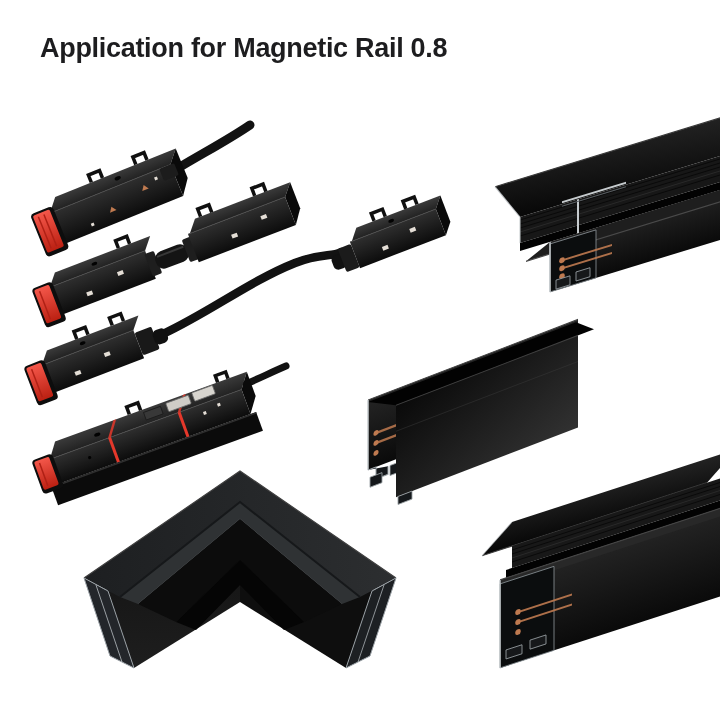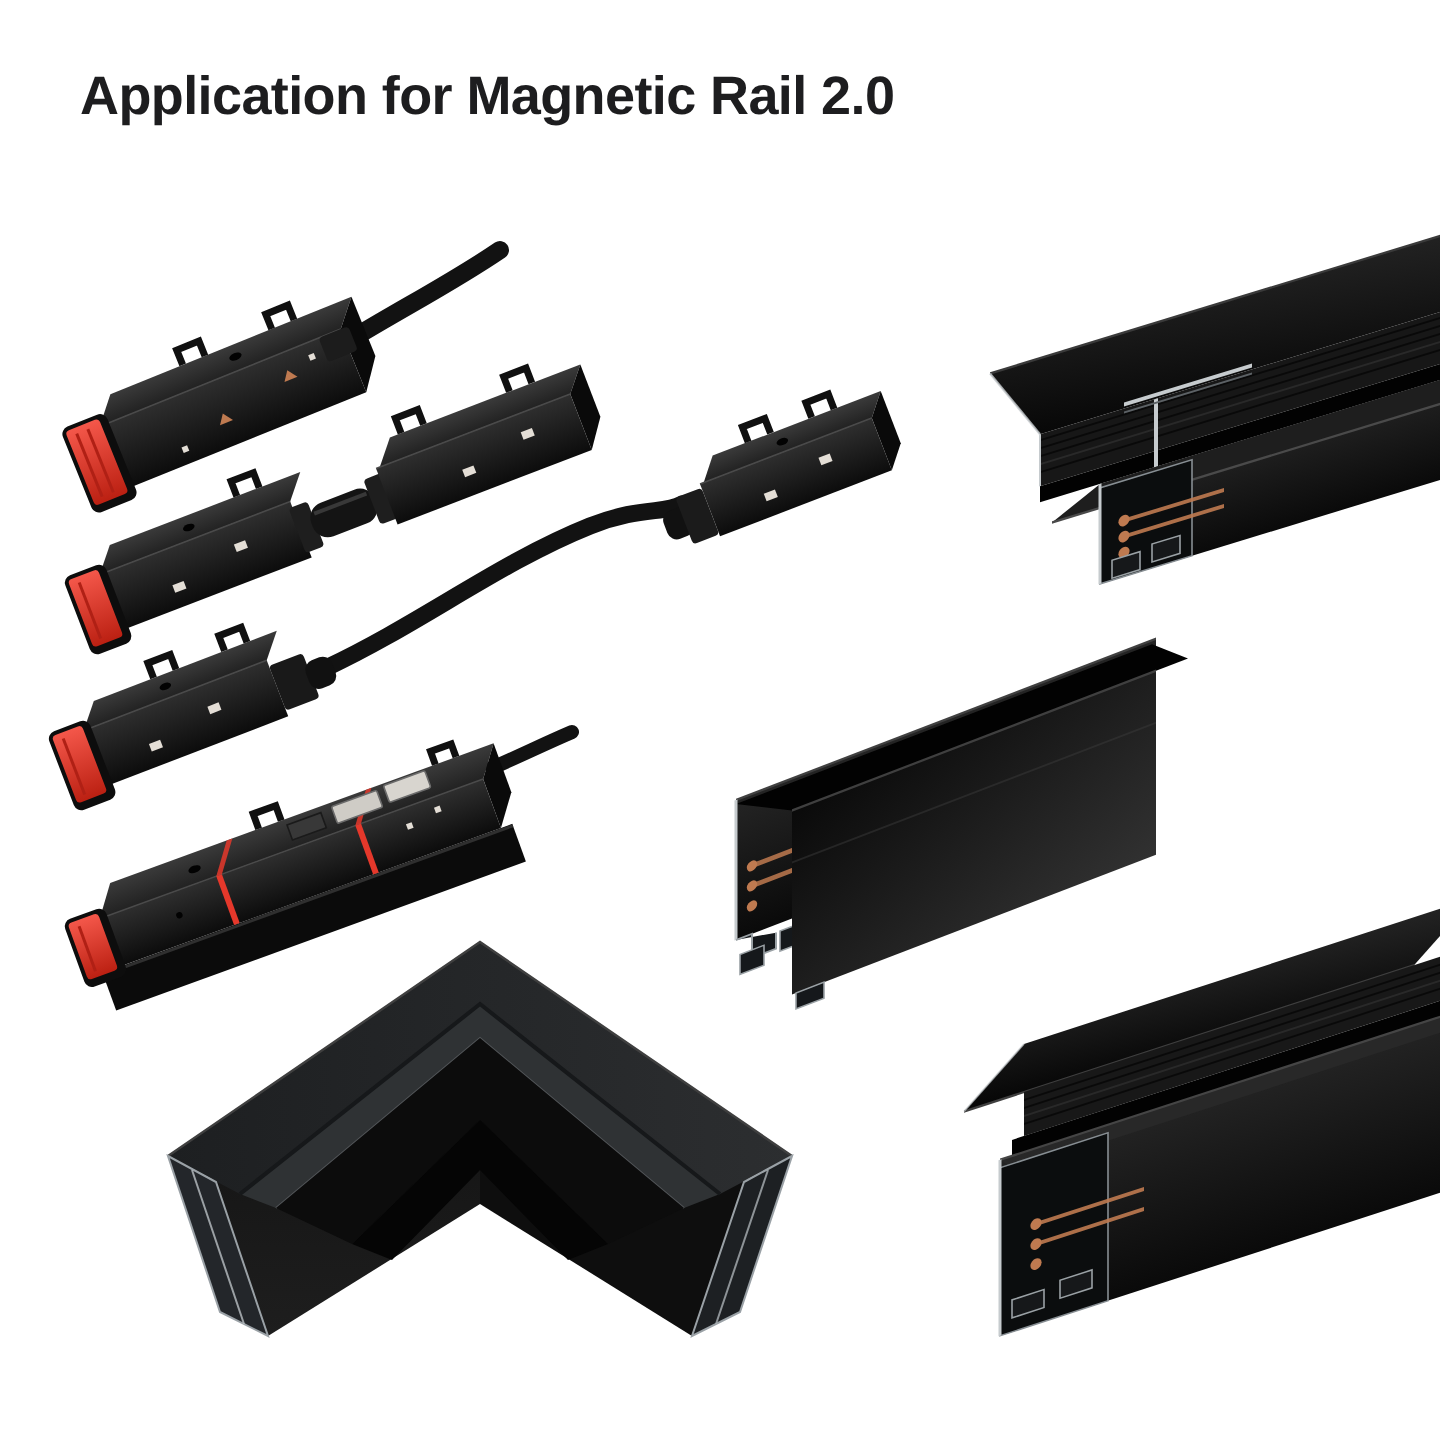--- a/index.html
+++ b/index.html
@@ -14,21 +14,21 @@
   .copS{stroke:var(--c-copper,#bf7a50);}
   .aluS{stroke:var(--c-aluminum,#c2c8cc);}
   .cable{stroke:var(--c-cable-black,#121212);fill:none;stroke-linecap:round;}
   .clip{stroke:#101010;stroke-width:3.5;fill:none;}
   .mark{fill:#e4ded6;}
 </style>
 </head>
 <body>
 
 <div class="canvas">
-  <h1 class="title">Application for Magnetic Rail 2.0</h1>
+  <h1 class="title">Application for Magnetic Rail 0.8</h1>
 
   <svg width="720" height="720" viewBox="0 0 720 720">
     <defs>
       <linearGradient id="gFront" x1="0" y1="0" x2="0" y2="1">
         <stop offset="0" stop-color="#2e2e2e"></stop>
           <stop offset="1" stop-color="#0c0c0c"></stop>
       </linearGradient>
       <linearGradient id="gTop" x1="0" y1="0" x2="0" y2="1">
         <stop offset="0" stop-color="#3a3a3a"></stop>
           <stop offset="1" stop-color="#222222"></stop>

